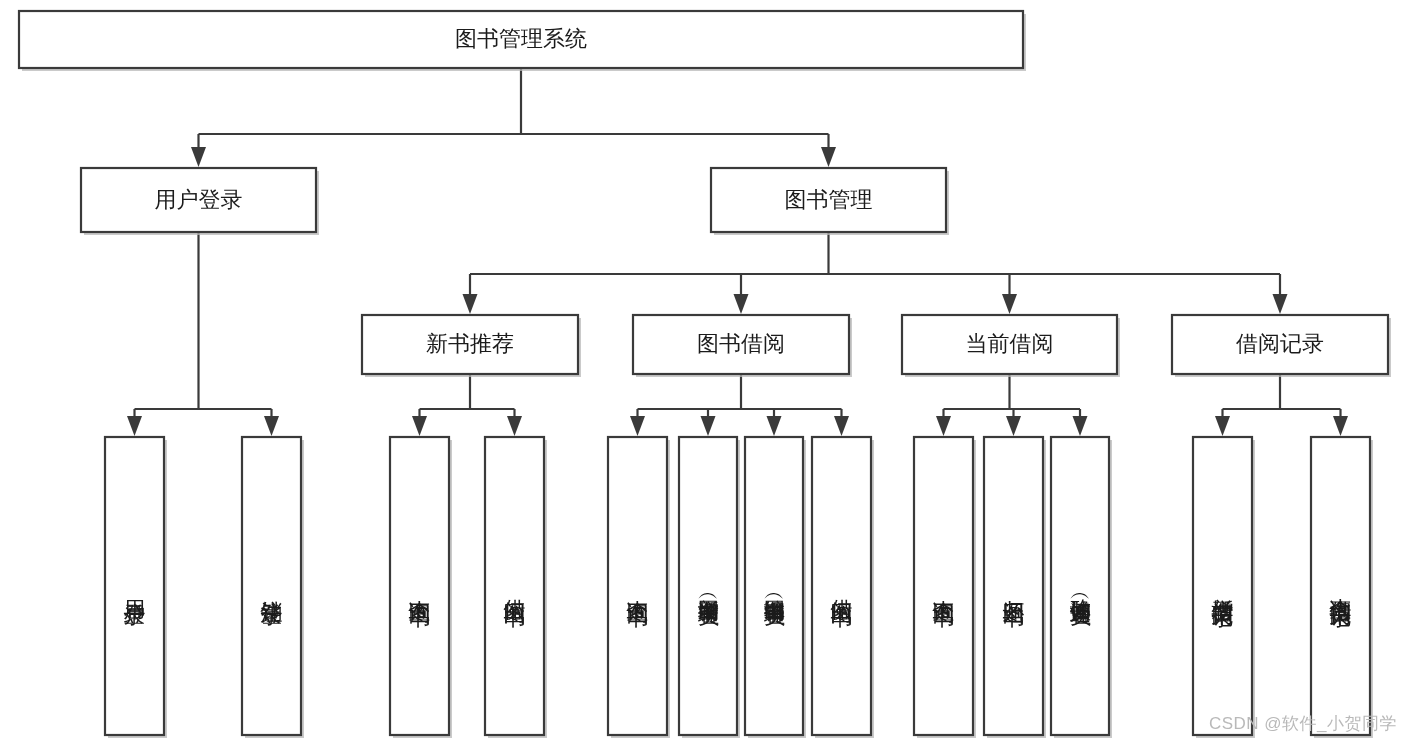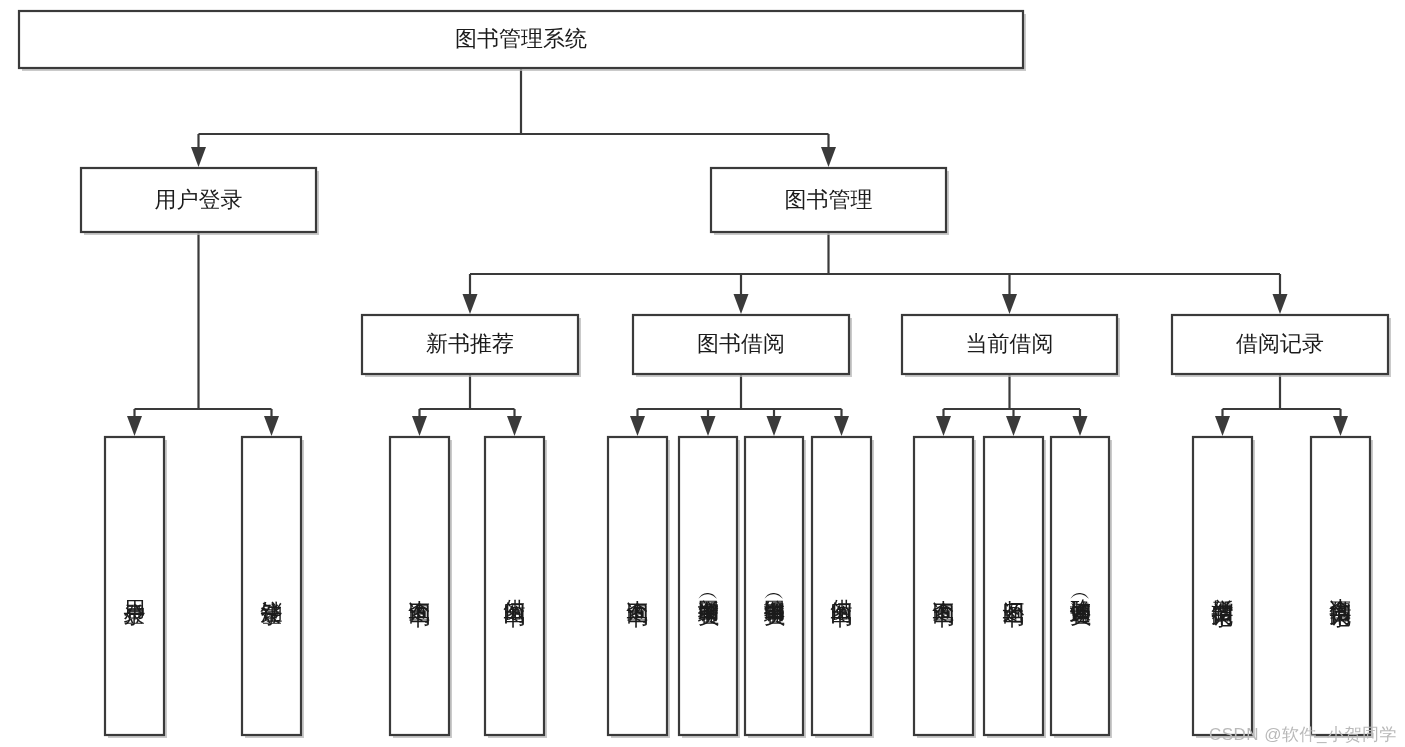--- a/index.html
+++ b/index.html
@@ -67,21 +67,21 @@
     font-family: "Liberation Sans", "DejaVu Sans", sans-serif;
     font-size: 22px;
     line-height: 1.18;
     letter-spacing: 2px;
     color: #1b1b1b;
     white-space: nowrap;
   }
   #watermark {
     position: absolute;
     right: 8px;
-    bottom: 1px;
+    bottom: 12px;
     font-family: "Liberation Sans", "DejaVu Sans", sans-serif;
     font-size: 17px;
     color: #b9b9b9;
     letter-spacing: 0.5px;
     user-select: none;
   }
 </style>
 </head>
 <body>
 

